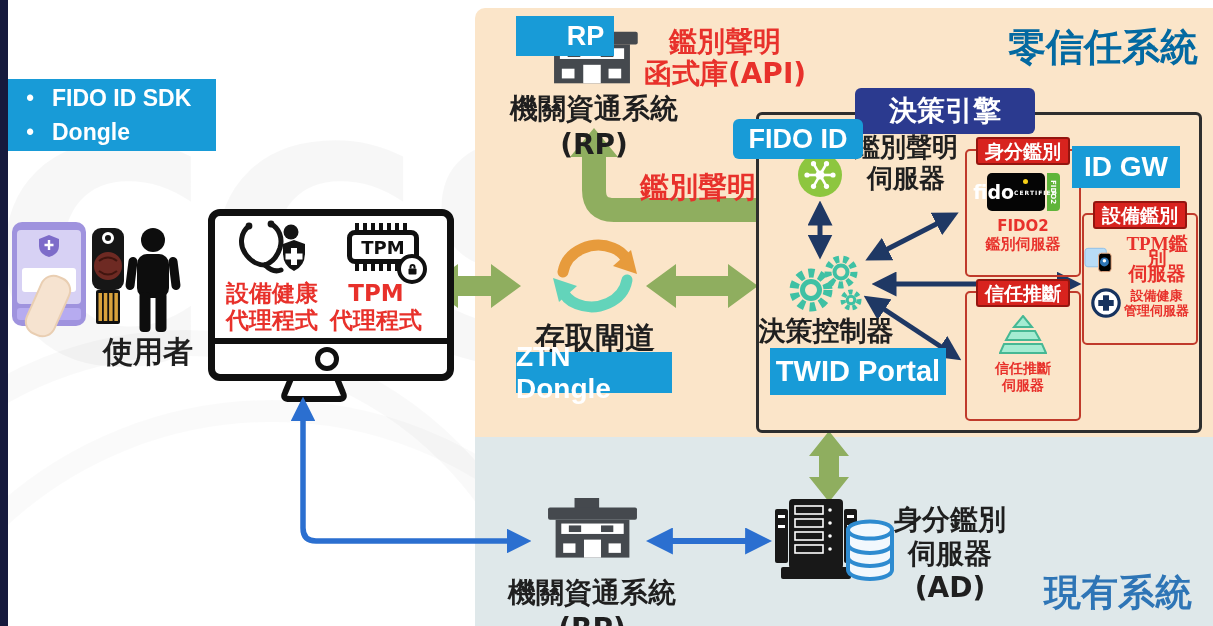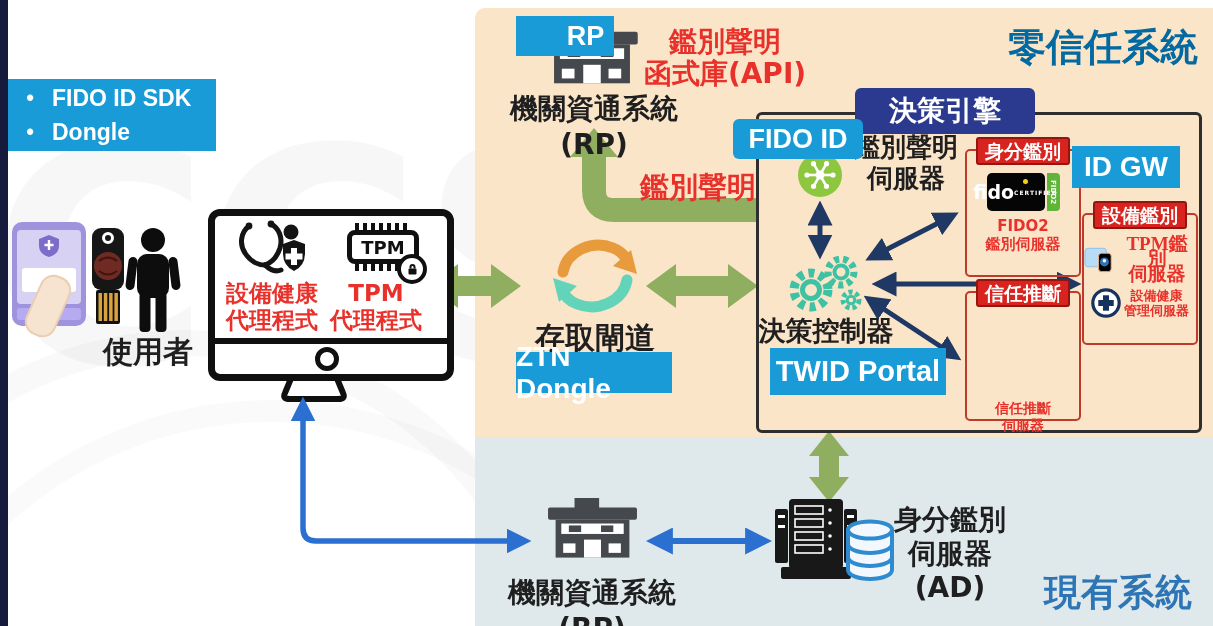--- a/index.html
+++ b/index.html
@@ -329,21 +329,21 @@
         <rect x="6.8" y="11.2" width="14.4" height="5.6" fill="#16335f"></rect>
         <rect x="11.2" y="6.8" width="5.6" height="14.4" fill="#16335f"></rect>
       </svg>
       <div class="rtext" style="font-size:13px;line-height:15px;margin-left:3px;">
         <div>設備健康</div>
         <div>管理伺服器</div>
       </div>
     </div>
   </div>
 
-  <div class="abs rbox" style="left:965px;top:291px;width:112px;height:126px;gap:40px;">
+  <div class="abs rbox" style="left:965px;top:291px;width:112px;height:126px;">
     <div class="rhead">信任推斷</div>
     <svg width="48" height="40" viewBox="0 0 48 40" style="margin-top:8px;">
       <polygon points="24,1 33,12 15,12" fill="#a5ecd2" stroke="#46b894" stroke-width="2"></polygon>
       <polygon points="12,16 36,16 41,25 7,25" fill="#a5ecd2" stroke="#46b894" stroke-width="2"></polygon>
       <polygon points="5,29 43,29 47,38 1,38" fill="#a5ecd2" stroke="#46b894" stroke-width="2"></polygon>
     </svg>
     <div class="rtext" style="font-size:14px;line-height:17px;margin-top:5px;">
       <div>信任推斷</div>
       <div>伺服器</div>
     </div>

